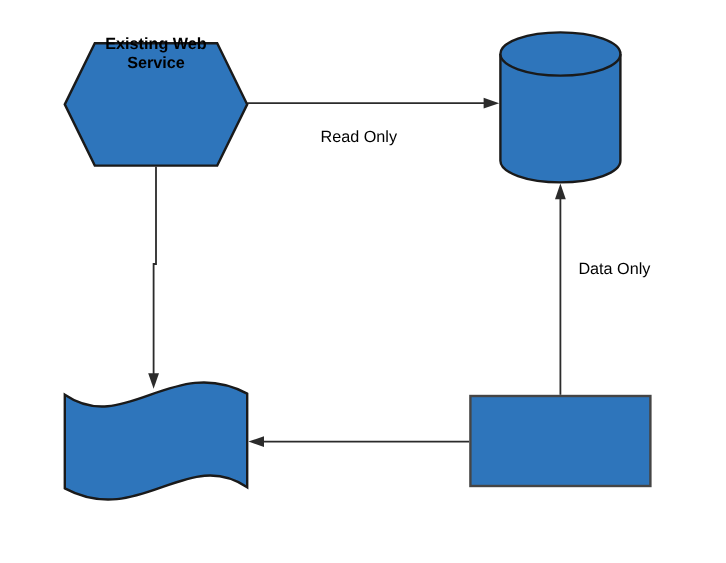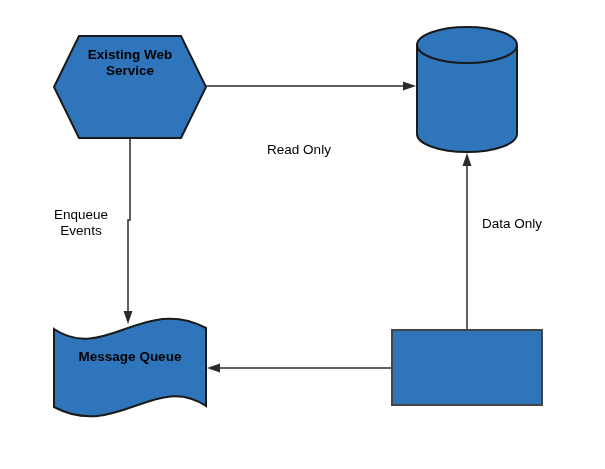--- a/index.html
+++ b/index.html
@@ -74,28 +74,25 @@
 
     <g>
       <path d="M 54,329 C 104,363 144,295 206,328 L 206,406 C 156,372 116,440 54,407 Z" stroke-width="2" fill="#2E75BB" stroke="#1A1A1A"></path>
     </g>
 
     <g>
       <rect x="392" y="330" width="150" height="75" stroke-width="2" fill="#2E75BB" stroke="#454545"></rect>
     </g>
   </svg>
 
-  <div class="label node-label" style="left:55px; top:47px; width:150px;">Existing Web
+  <div class="label node-label" style="left:55px; top:29px; width:150px;">Existing Web
 Service</div>
 
 
-  <div class="label node-label" style="left:54px; top:349px; width:152px;">Message Queue</div>
 
 
-  <div class="label edge-label" style="left:259px; top:106px; width:80px;margin-top:36px;">Read Only</div>
+  <div class="label edge-label" style="left:259px; top:106px; width:80px;">Read Only</div>
 
-  <div class="label edge-label" style="left:41px; top:207px; width:80px;">Enqueue
-Events</div>
 
   <div class="label edge-label" style="left:472px; top:216px; width:80px;">Data Only</div>
 
 
 </div>
 
 </body></html>

